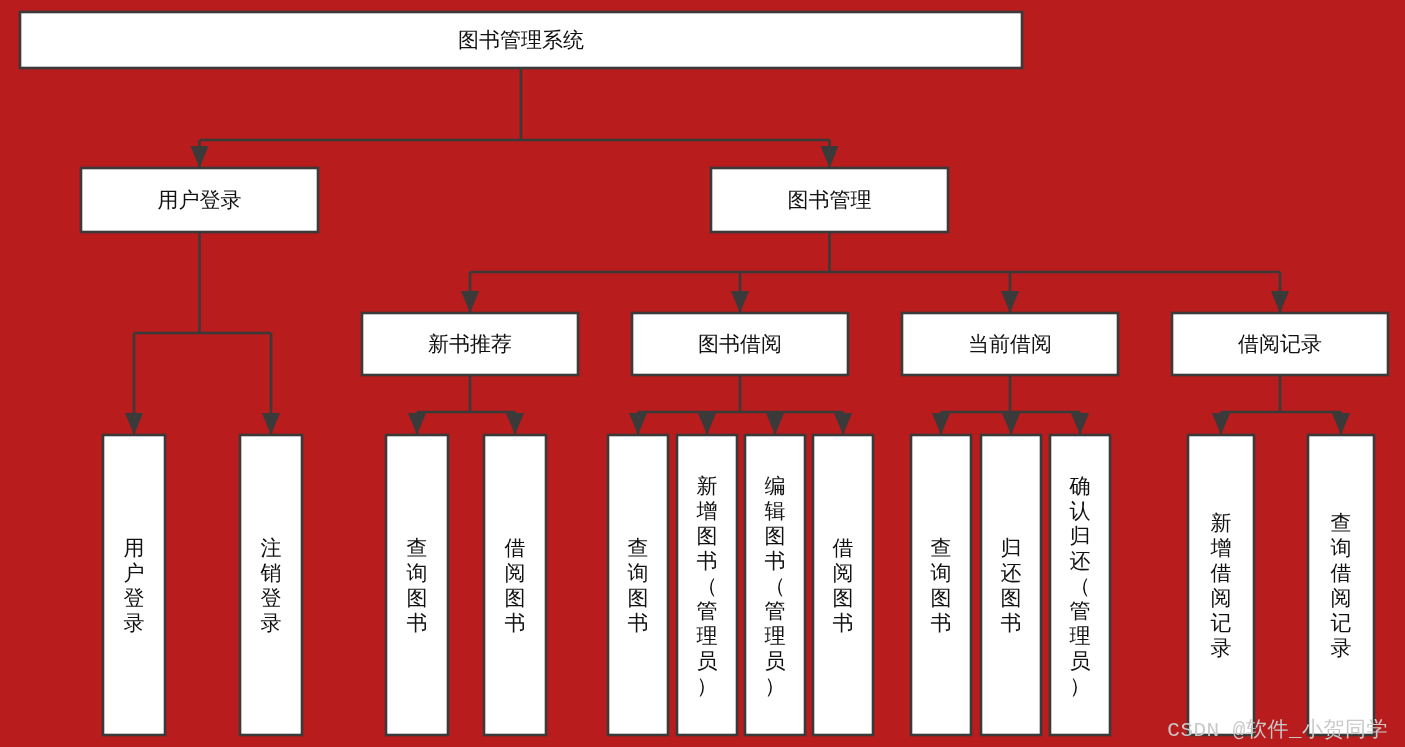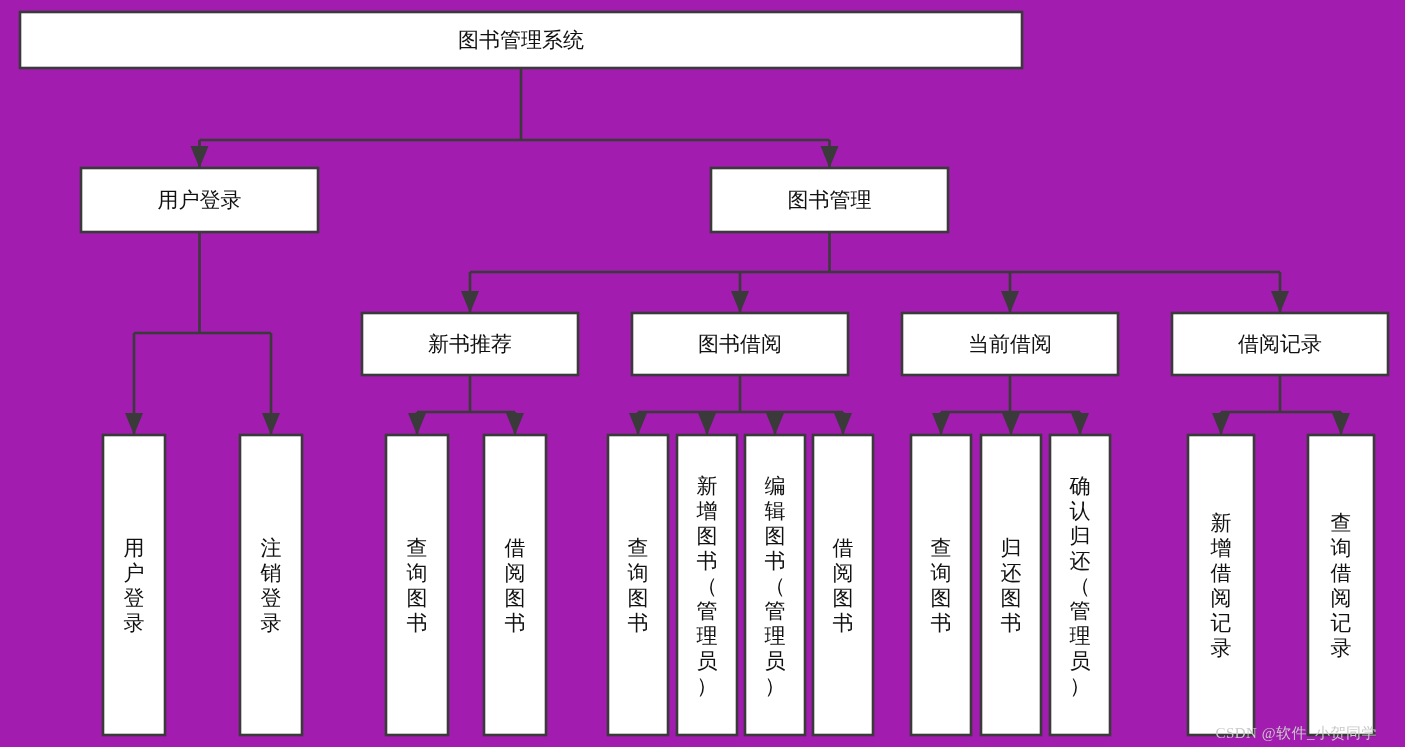--- a/index.html
+++ b/index.html
@@ -10,21 +10,21 @@
   body {
     width: 1405px;
     height: 747px;
     font-family: "DejaVu Sans", "Liberation Sans", sans-serif;
     overflow: hidden;
   }
   #diagram-root {
     position: relative;
     width: 1405px;
     height: 747px;
-    background: #a21caf;
+    background: #b91c1c;
   }
   svg#flow-svg {
     position: absolute;
     left: 0;
     top: 0;
     width: 1405px;
     height: 747px;
     display: block;
   }
   .node-box {
@@ -50,24 +50,24 @@
     dominant-baseline: middle;
   }
   .node-label-v {
     font-family: "DejaVu Sans", "Liberation Sans", sans-serif;
     font-size: 21px;
     fill: #111111;
     text-anchor: middle;
   }
   .watermark {
     position: absolute;
-    right: 28px;
+    right: 17px;
     bottom: 4px;
-    font-family: Liberation Serif, serif;
-    font-size: 15px;
+    font-family: Liberation Mono, monospace;
+    font-size: 21px;
     color: #c9c9c9;
     white-space: nowrap;
     letter-spacing: 0.5px;
     pointer-events: none;
   }
 </style>
 </head>
 <body>
 
 <div id="diagram-root">

